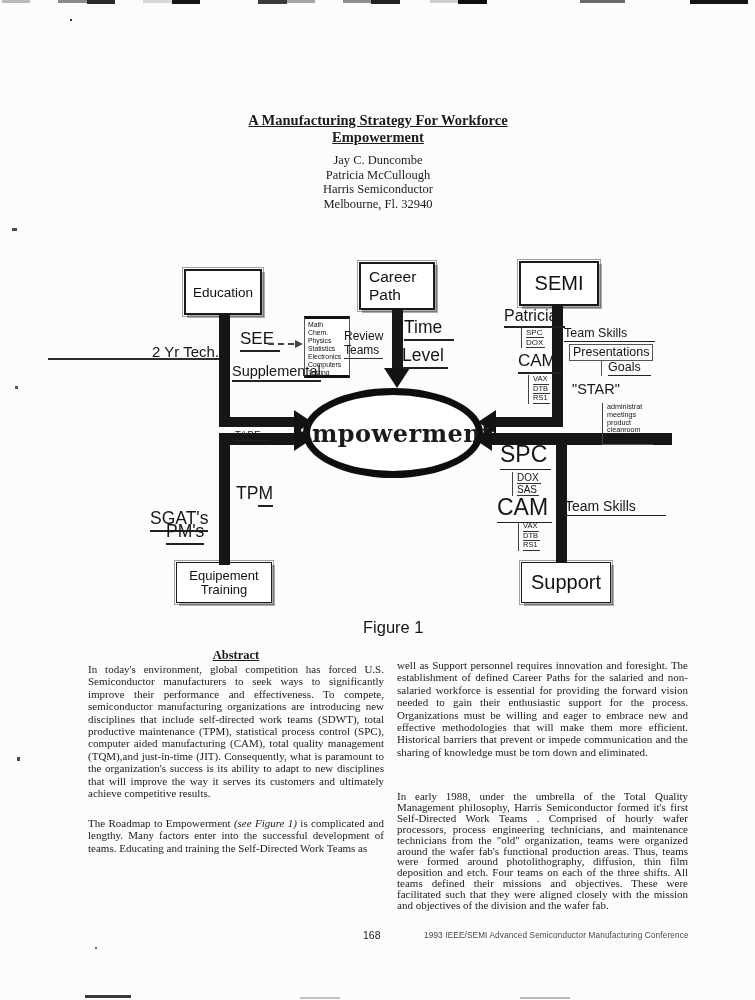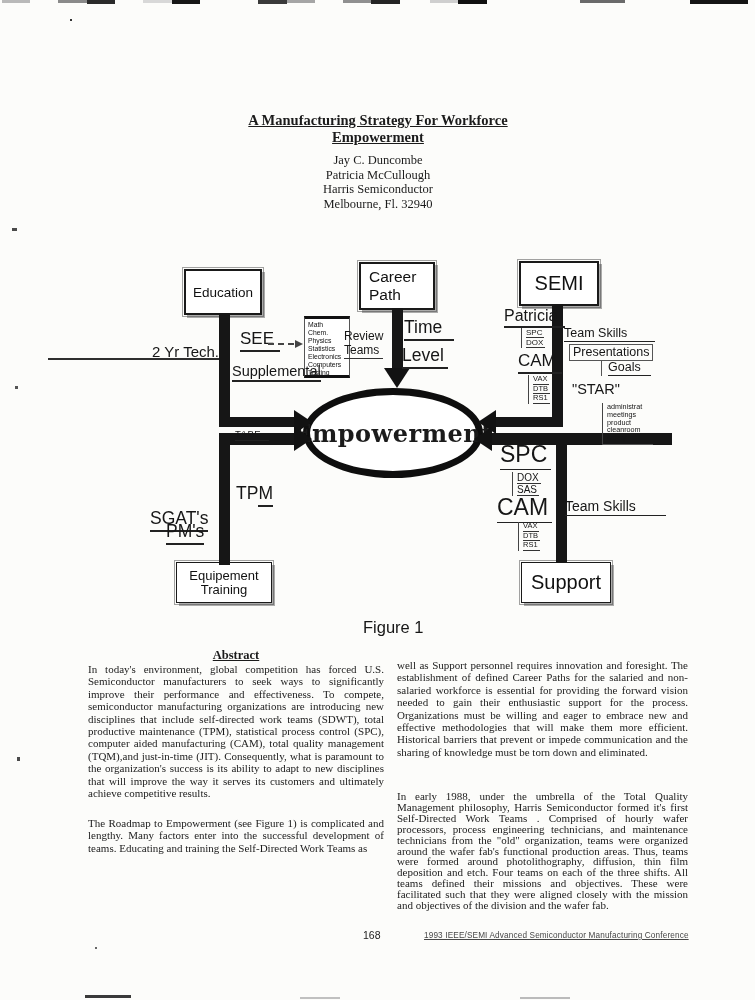--- a/index.html
+++ b/index.html
@@ -40,24 +40,24 @@
   .stack{position:absolute;font-family:"Liberation Sans",sans-serif;color:#161616;
          border-left:1px solid #444;padding-left:4px;}
   .stack span{display:block;border-bottom:1px solid #333;width:max-content;padding-right:2px;}
   .seearrow{position:absolute;border-top:2px dashed #444;}
   .smalltick{border-left:1px solid #555;padding-left:6px;}
   
   .colhead{position:absolute;text-align:center;font-weight:bold;font-size:12.5px;}
   .colhead span{text-decoration:underline;}
   .col{position:absolute;text-align:justify;font-size:11px;line-height:12.4px;}
   .col2{line-height:10.9px;}
-  .ital{margin-top:37px;}
+  .ital{font-style:italic;margin-top:37px;}
   .footer-page{position:absolute;left:363px;top:929px;font-size:10.5px;font-family:"Liberation Sans",sans-serif;}
   .footer-conf{position:absolute;left:424px;top:931px;width:266px;font-size:8.2px;color:#474747;
-               font-family:"Liberation Sans",sans-serif;letter-spacing:.15px;text-decoration:underline;}
+               font-family:"Liberation Sans",sans-serif;letter-spacing:.15px;}
 </style>
 </head>
 <body>
 
 <div class="page">
 
   <div class="dash" style="left:2px;top:0;width:28px;height:3px;background:#b9b9b9;"></div>
   <div class="dash" style="left:58px;top:0;width:29px;height:3px;background:#8a8a8a;"></div>
   <div class="dash" style="left:87px;top:0;width:28px;height:4px;background:#2a2a2a;"></div>
   <div class="dash" style="left:143px;top:0;width:29px;height:3px;background:#d8d8d8;"></div>

